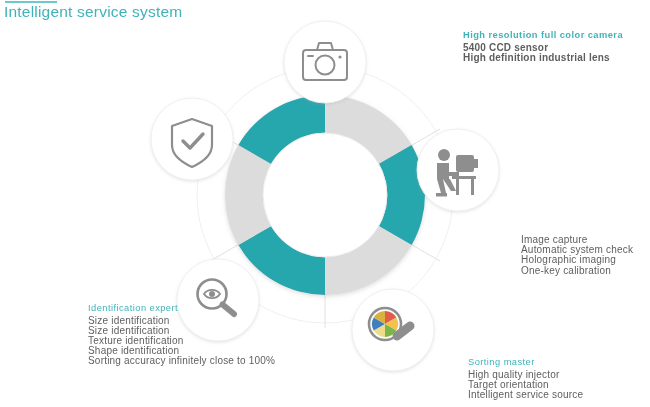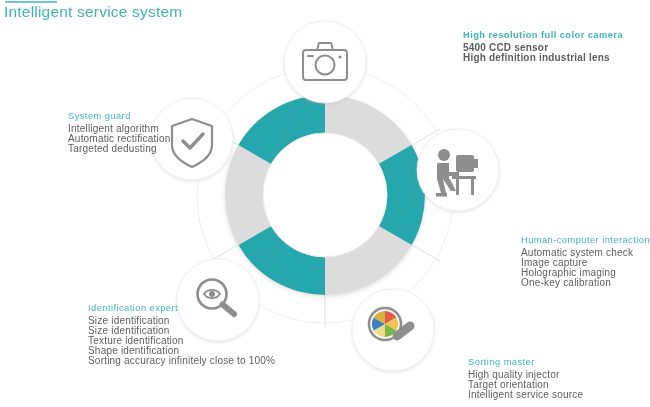--- a/index.html
+++ b/index.html
@@ -171,31 +171,24 @@
       <line x1="397" y1="336" x2="410" y2="326" stroke="#8e8e8e" stroke-width="9" stroke-linecap="round"></line>
     </g>
   </svg>
 
   <div class="block" id="blk-camera">
     <div class="head">High resolution full color camera</div>
     <div class="line">5400 CCD sensor</div>
     <div class="line">High definition industrial lens</div>
   </div>
 
-  <div class="block" id="blk-guard">
-    <div class="head">System guard</div>
-    <div class="line">Intelligent algorithm</div>
-    <div class="line">Automatic rectification</div>
-    <div class="line">Targeted dedusting</div>
-  </div>
 
   <div class="block" id="blk-hci">
-    <div class="head">Human-computer interaction</div>
+    <div class="line">Image capture</div>
     <div class="line">Automatic system check</div>
-    <div class="line">Image capture</div>
     <div class="line">Holographic imaging</div>
     <div class="line">One-key calibration</div>
   </div>
 
   <div class="block" id="blk-ident">
     <div class="head">Identification expert</div>
     <div class="line">Size identification</div>
     <div class="line">Size identification</div>
     <div class="line">Texture identification</div>
     <div class="line">Shape identification</div>

